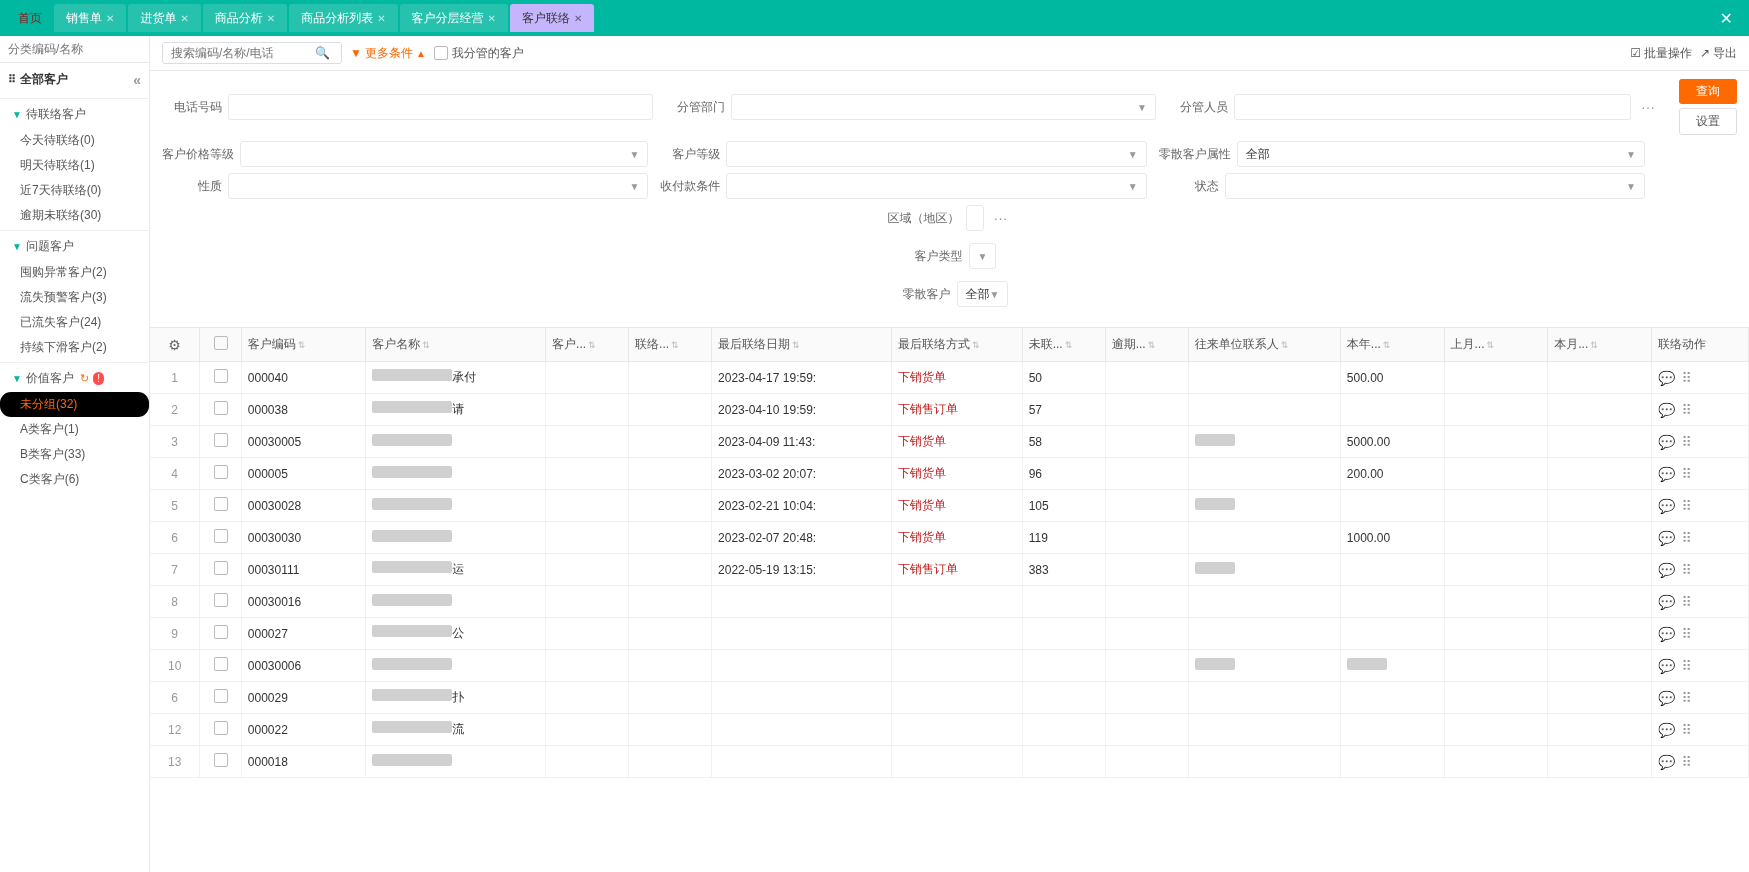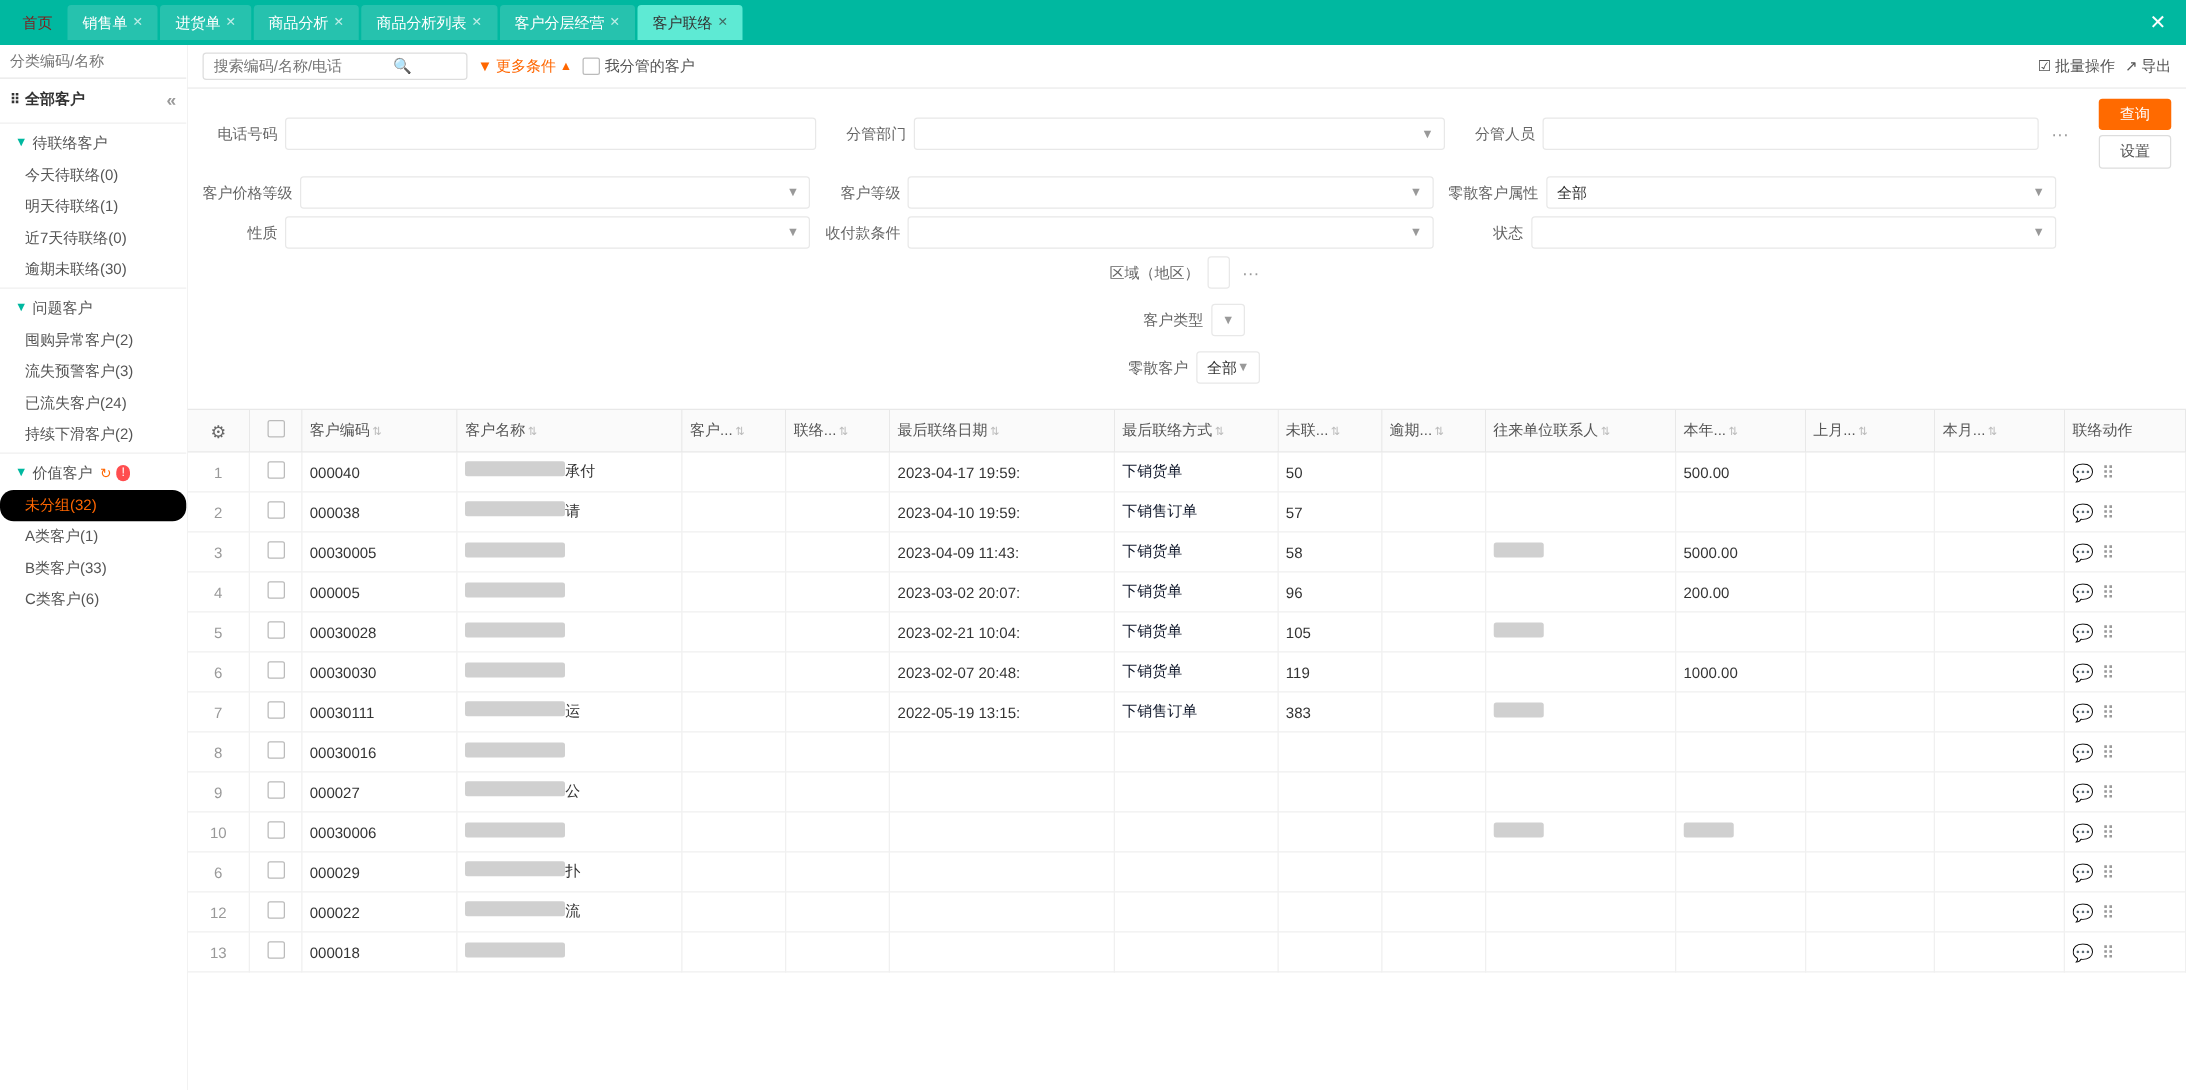--- a/index.html
+++ b/index.html
@@ -21,21 +21,21 @@
       padding: 0 12px;
       background: rgba(255,255,255,0.15);
       color: white;
       border-radius: 3px 3px 0 0;
       cursor: pointer;
       font-size: 12px;
       gap: 4px;
       white-space: nowrap;
     }
     .nav-tab.active {
-      background: #5eead4;
+      background: #c4b5fd;
       color: #333;
     }
     .nav-tab .close-x {
       font-size: 10px;
       opacity: 0.7;
       cursor: pointer;
     }
     .nav-home {
       color: #7f1d1d;
       font-size: 12px;
@@ -132,21 +132,21 @@
       background: white;
       border-bottom: 1px solid #e8e8e8;
       gap: 8px;
     }
     .search-box {
       display: flex;
       align-items: center;
       border: 1px solid #ddd;
       border-radius: 3px;
       padding: 3px 8px;
-      width: 212px;
+      width: 180px;
       gap: 4px;
     }
     .search-box input {
       border: none;
       outline: none;
       font-size: 12px;
       color: #999;
       width: 140px;
     }
     .more-conditions {
@@ -256,21 +256,21 @@
     }
     .data-table td {
       border-bottom: 1px solid #f0f0f0;
       border-right: 1px solid #f0f0f0;
       padding: 7px 6px;
       color: #333;
       white-space: nowrap;
     }
     .data-table .col-index { width: 36px; text-align: center; color: #999; }
     .data-table .col-check { width: 30px; text-align: center; }
-    .link-text { color: #0f172a; cursor: pointer; text-decoration: none; }
+    .link-text { color: #b91c1c; cursor: pointer; text-decoration: none; }
     .blurred { 
       background: #d0d0d0; 
       border-radius: 2px; 
       color: transparent;
       display: inline-block;
       min-width: 60px;
       height: 12px;
     }
     .blurred-sm { min-width: 40px; }
     .blurred-lg { min-width: 80px; }

